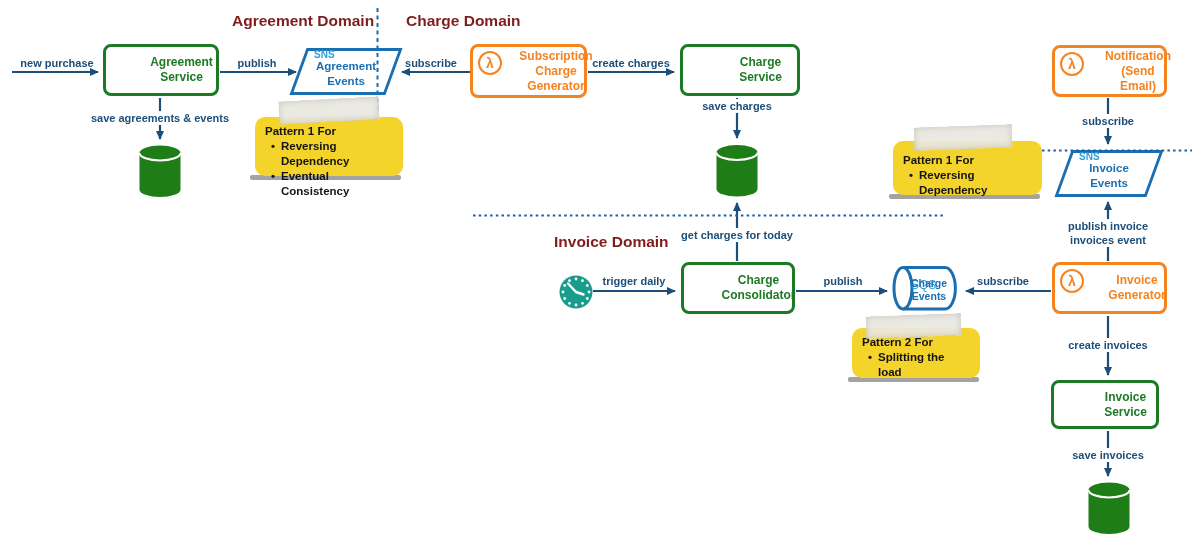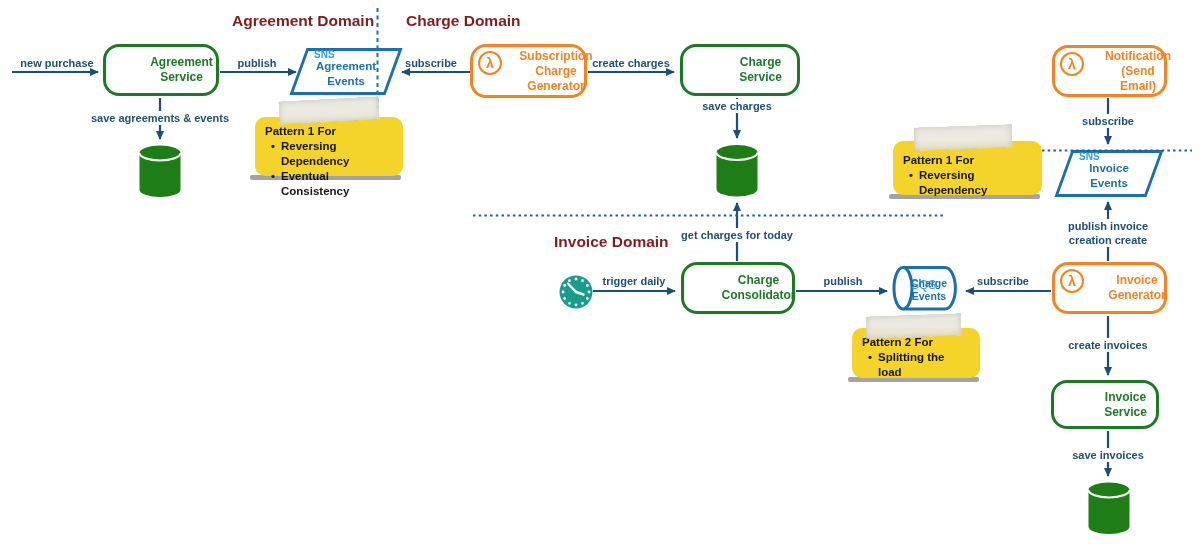--- a/index.html
+++ b/index.html
@@ -1,20 +1,20 @@
 <!DOCTYPE html>
 <html><head>
 <meta charset="utf-8">
 <style>
   html,body{margin:0;padding:0;background:#fff;}
   #canvas{position:relative;width:1200px;height:554px;background:#ffffff;overflow:hidden;
           font-family:"Liberation Sans","DejaVu Sans",sans-serif;}
   svg.layer{position:absolute;left:0;top:0;pointer-events:none;}
   .hdr{position:absolute;font-size:15.5px;font-weight:700;color:#7f1d1d;white-space:nowrap;z-index:20;}
-  .box{position:absolute;background:#fff;border-radius:16px;display:flex;flex-direction:column;
+  .box{position:absolute;background:#fff;border-radius:8px;display:flex;flex-direction:column;
        align-items:center;justify-content:center;text-align:center;font-weight:700;font-size:12px;
        line-height:15px;z-index:20;box-sizing:border-box;padding-left:41px;}
   .green{border:3px solid #1d7a24;color:#1d7a24;}
   .orange{border:3px solid #f5831f;color:#f5831f;}
   .lam{position:absolute;top:4px;left:5px;width:20px;height:20px;border:2px solid #f5831f;border-radius:50%;
        color:#f5831f;font-size:14px;font-weight:700;display:flex;align-items:center;justify-content:center;
        line-height:1;}
   .par{position:absolute;z-index:20;}
   .par .shape{position:absolute;left:8px;right:8px;top:0;bottom:0;background:#fff;
               border:3px solid #1a6fb3;transform:skewX(-20deg);box-sizing:border-box;}
@@ -211,16 +211,16 @@
   <div class="lbl bg" style="left:737px;top:99px">save charges</div>
   <div class="lbl bg" style="left:737px;top:228px">get charges for today</div>
   <div class="lbl" style="left:634px;top:274px">trigger daily</div>
   <div class="lbl" style="left:843px;top:274px">publish</div>
   <div class="lbl" style="left:1003px;top:274px">subscribe</div>
   <div class="lbl bg" style="left:1108px;top:338px">create invoices</div>
   <div class="lbl bg" style="left:1108px;top:448px">save invoices</div>
   <div class="lbl bg" style="left:1108px;top:114px">subscribe</div>
   <div class="lbl bg" style="left:1108px;top:219px;text-align:center">
     <div>publish invoice</div>
-    <div>creation create</div>
+    <div>invoices event</div>
   </div>
 
 </div>
 
 </body></html>

